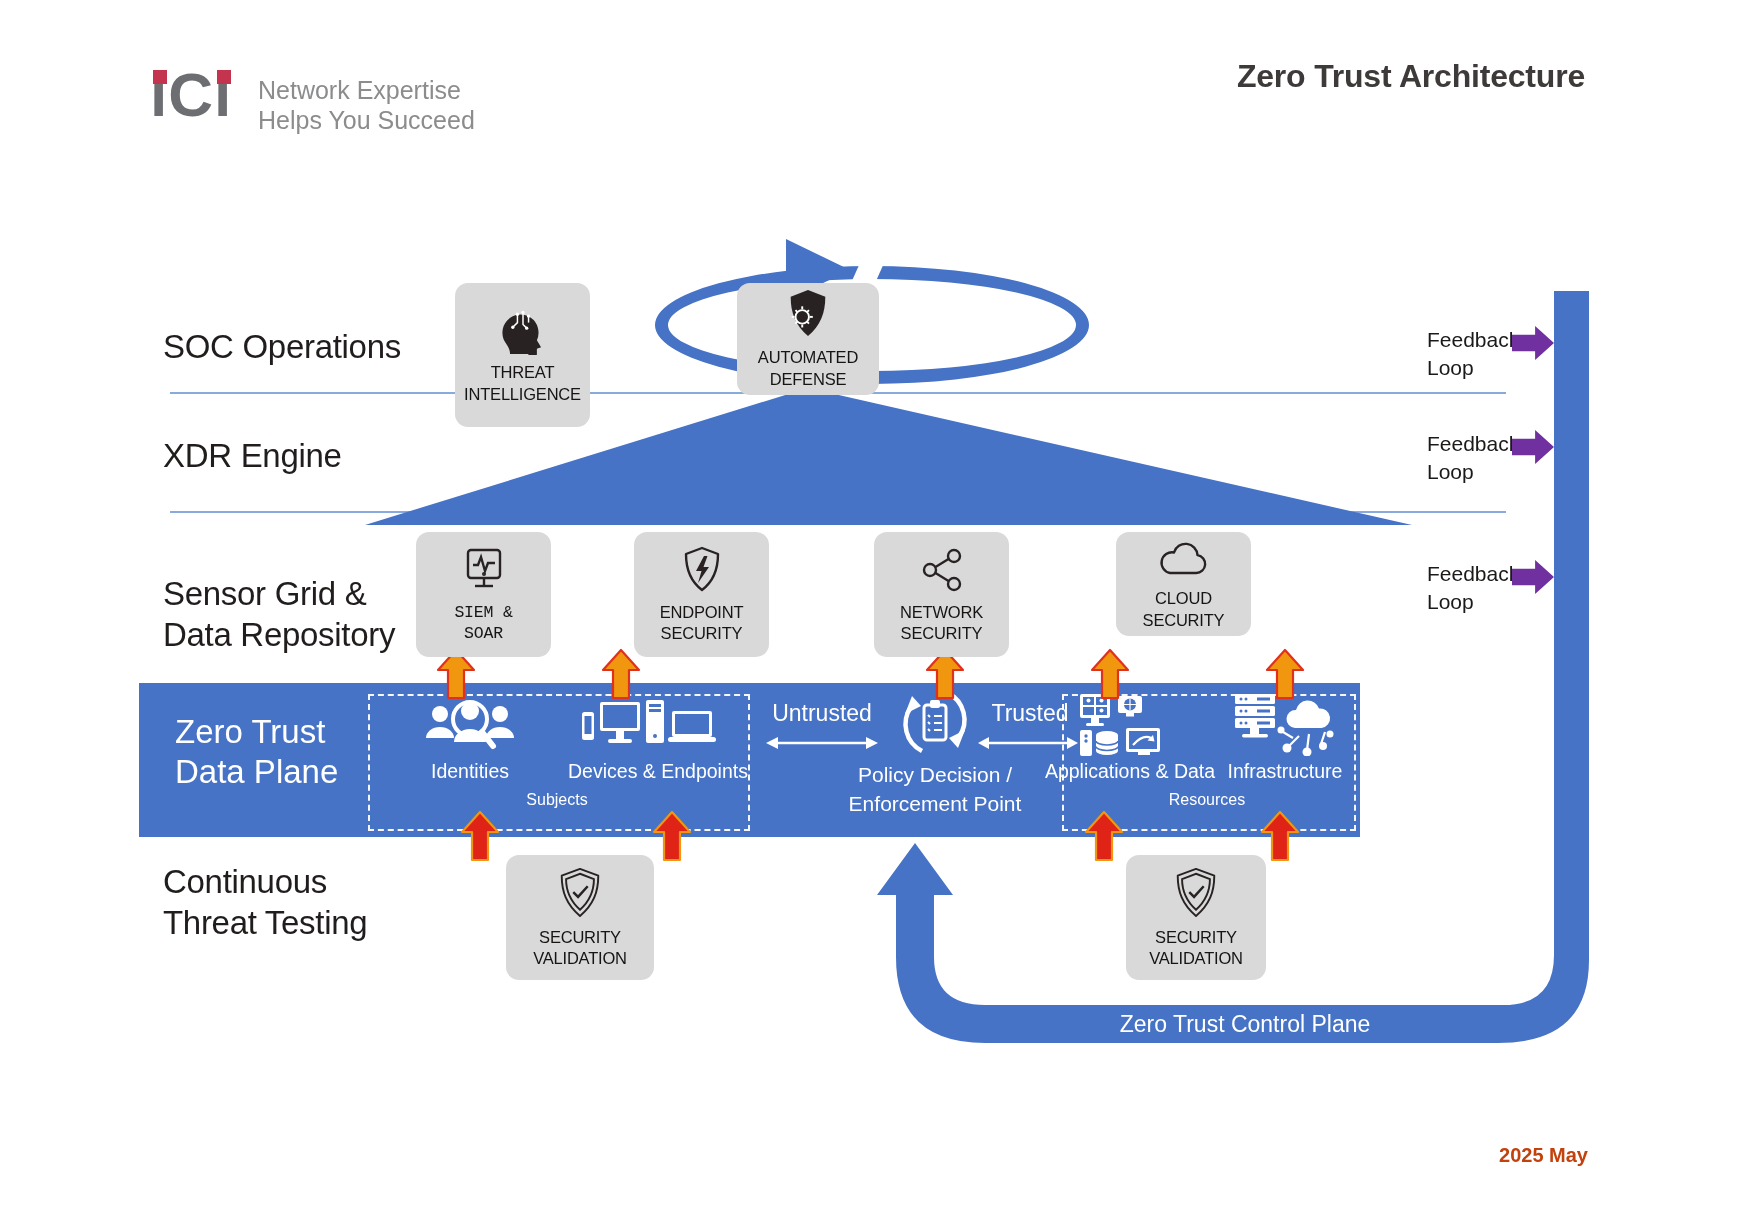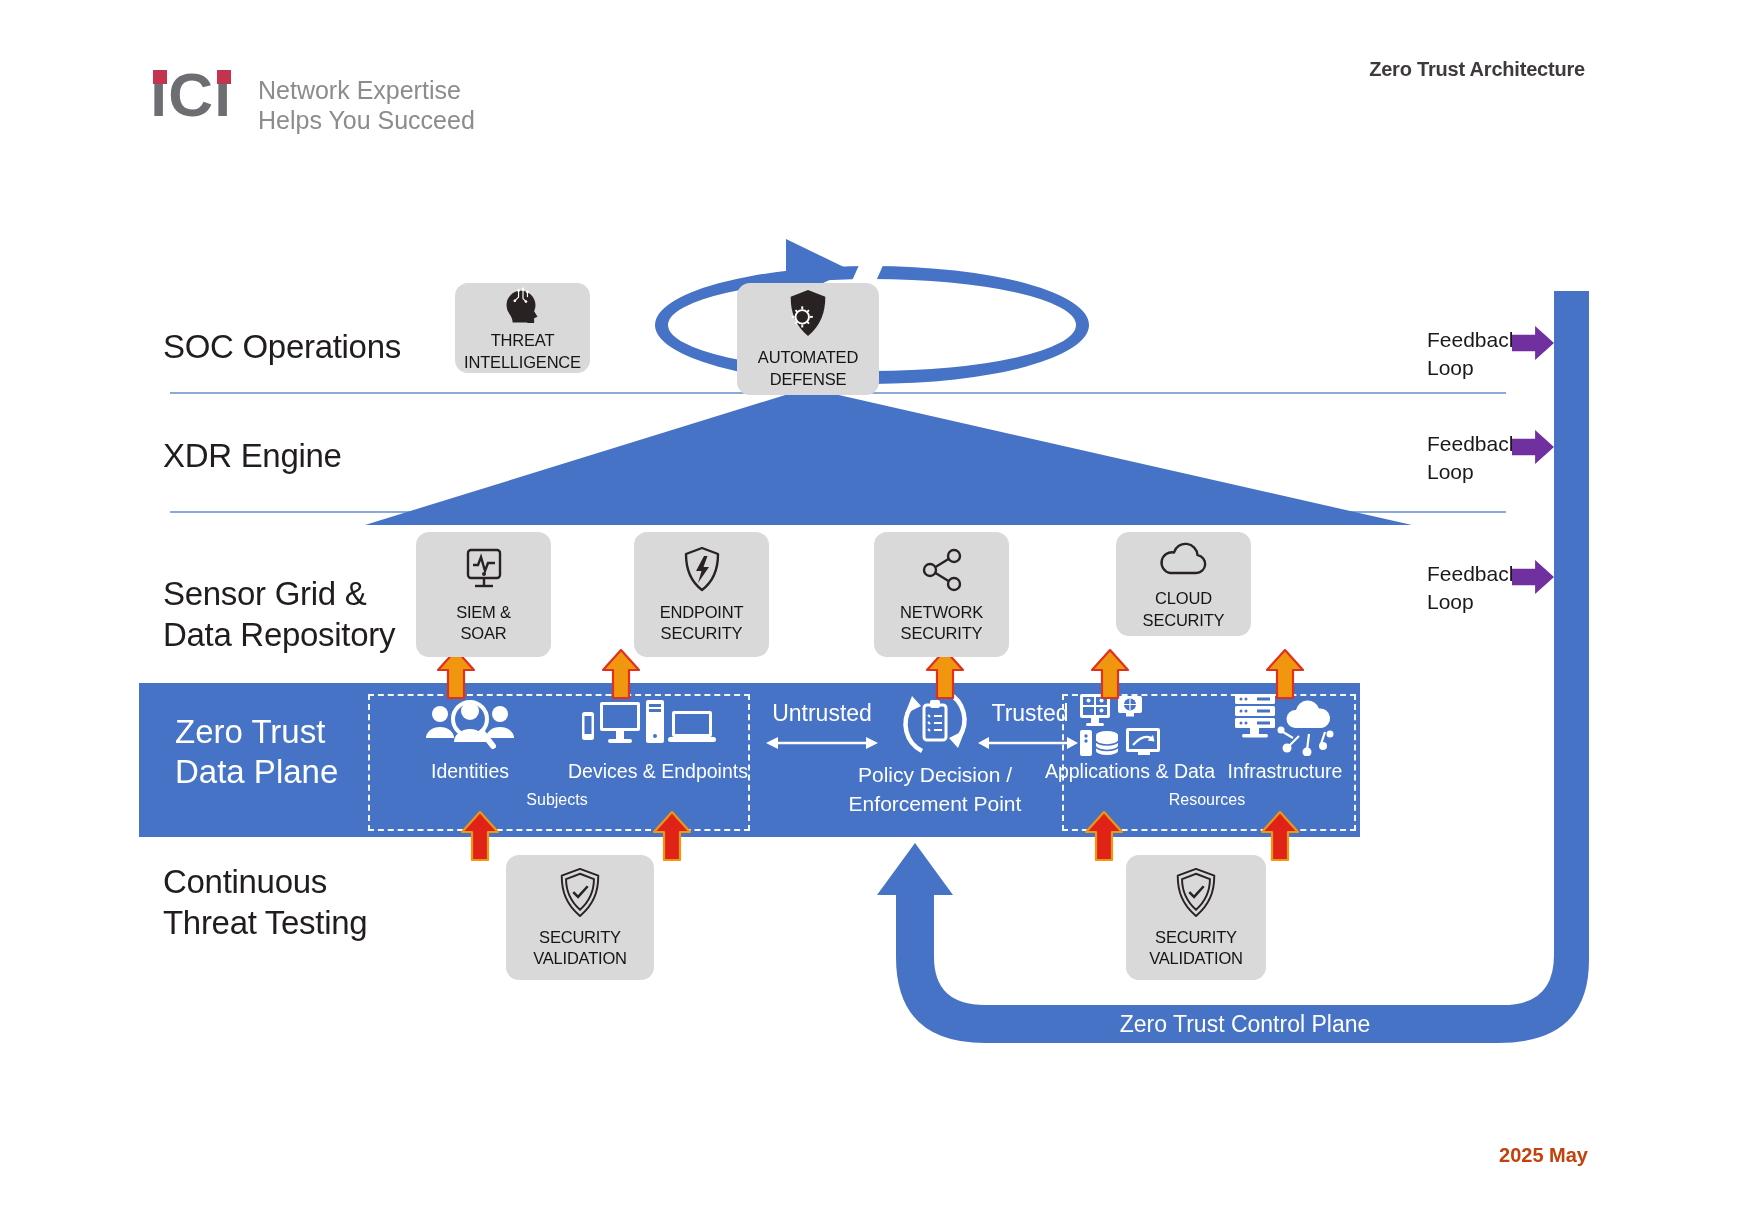--- a/index.html
+++ b/index.html
@@ -8,21 +8,21 @@
   .rowlabel{font-size:33px;color:#201d1c;line-height:1.24;letter-spacing:-0.3px;}
   .sep{height:2px;background:#8aa9dc;}
   .graybox{background:#d9d9d9;border-radius:13px;display:flex;flex-direction:column;align-items:center;justify-content:center;gap:7px;}
   .graybox .lbl{font-size:16.5px;color:#171414;text-align:center;line-height:1.3;letter-spacing:-0.2px;}
   .bandlabel{color:#fff;text-align:center;}
   .dashedbox{border:2px dashed rgba(255,255,255,.95);}
   .loop-ellipse{border:13px solid #4673c5;border-radius:50%;box-sizing:border-box;}
   .funnel{background:#4673c5;clip-path:polygon(42.3% 0%,100% 100%,0% 100%);}
   .fb-text{font-size:21px;color:#1c1a19;line-height:1.35;}
   .purple-arrow{width:42px;height:34px;background:#7030a0;clip-path:polygon(0% 26%,55% 26%,55% 0%,100% 50%,55% 100%,55% 74%,0% 74%);}
-  .title{font-size:20px;font-weight:bold;color:#3e3a39;letter-spacing:-0.2px;}
+  .title{font-size:32px;font-weight:bold;color:#3e3a39;letter-spacing:-0.2px;}
   .logo-letters{font-size:62px;font-weight:bold;color:#6d6e71;line-height:1;letter-spacing:1px;}
   .tagline{font-size:25px;color:#8a8c8e;line-height:1.18;}
   .date{font-size:20px;font-weight:bold;color:#c2410c;}
   .r1{top:760px;font-size:19.5px;}
   .r2{top:791px;font-size:16px;}
 </style>
 </head>
 <body>
 
 <div class="canvas">
@@ -243,21 +243,21 @@
   <svg class="abs" style="left:652px;top:810px;" width="40" height="52">
       <path d="M20 2 L38 22 H28 V50 H12 V22 H2 Z" fill="#e02317" stroke="#f0960f" stroke-width="2.2" stroke-linejoin="round"></path>
     </svg>
   <svg class="abs" style="left:1084px;top:810px;" width="40" height="52">
       <path d="M20 2 L38 22 H28 V50 H12 V22 H2 Z" fill="#e02317" stroke="#f0960f" stroke-width="2.2" stroke-linejoin="round"></path>
     </svg>
   <svg class="abs" style="left:1260px;top:810px;" width="40" height="52">
       <path d="M20 2 L38 22 H28 V50 H12 V22 H2 Z" fill="#e02317" stroke="#f0960f" stroke-width="2.2" stroke-linejoin="round"></path>
     </svg>
 
-  <div class="abs graybox" style="left:455px;top:283px;width:135px;height:90px;">
+  <div class="abs graybox" style="left:455px;top:283px;width:135px;height:144px;">
     <svg width="48" height="50" viewBox="0 0 50 54">
       <path d="M11 53 c0-4.5 -1.5-7 -4-11 a19.5 19.5 0 1 1 33 -4 l4.5 7.5 -4.5 1.8 v5.5 c0 2.3 -1.8 4 -4.2 4 h-5 v-3.8 z" fill="#282322"></path>
       <g stroke="#fff" stroke-width="1.6" fill="none">
           <path d="M19 10 v9 l-5 5"></path>
           <path d="M25 8 v13 l4 4"></path>
           <path d="M31 12 v7"></path>
         </g>
       <g fill="#fff">
           <circle cx="14" cy="24" r="1.8"></circle>
           <circle cx="29" cy="25" r="1.8"></circle>
@@ -286,21 +286,21 @@
           <line x1="13" y1="37" x2="15" y2="35"></line>
           <line x1="25" y1="25" x2="27" y2="23"></line>
         </g>
     </svg>
     <div class="lbl">
       <div>AUTOMATED</div>
         <div>DEFENSE</div>
     </div>
   </div>
 
-  <div class="abs graybox" style="left:416px;top:532px;width:135px;height:125px;">
+  <div class="abs graybox" style="left:416px;top:532px;width:135px;height:125px;font-family:Liberation Mono, monospace;">
     <svg width="50" height="50" viewBox="0 0 50 50" fill="none" stroke="#282322" stroke-width="2.4">
       <rect x="9" y="5" width="32" height="28" rx="3"></rect>
       <polyline points="14,20 19,20 22,12 26,26 29,18 36,18"></polyline>
       <circle cx="25" cy="29" r="0.8" fill="#282322"></circle>
       <line x1="25" y1="33" x2="25" y2="40"></line>
         <line x1="16" y1="41" x2="34" y2="41"></line>
     </svg>
     <div class="lbl">
       <div>SIEM &amp;</div>
         <div>SOAR</div>

